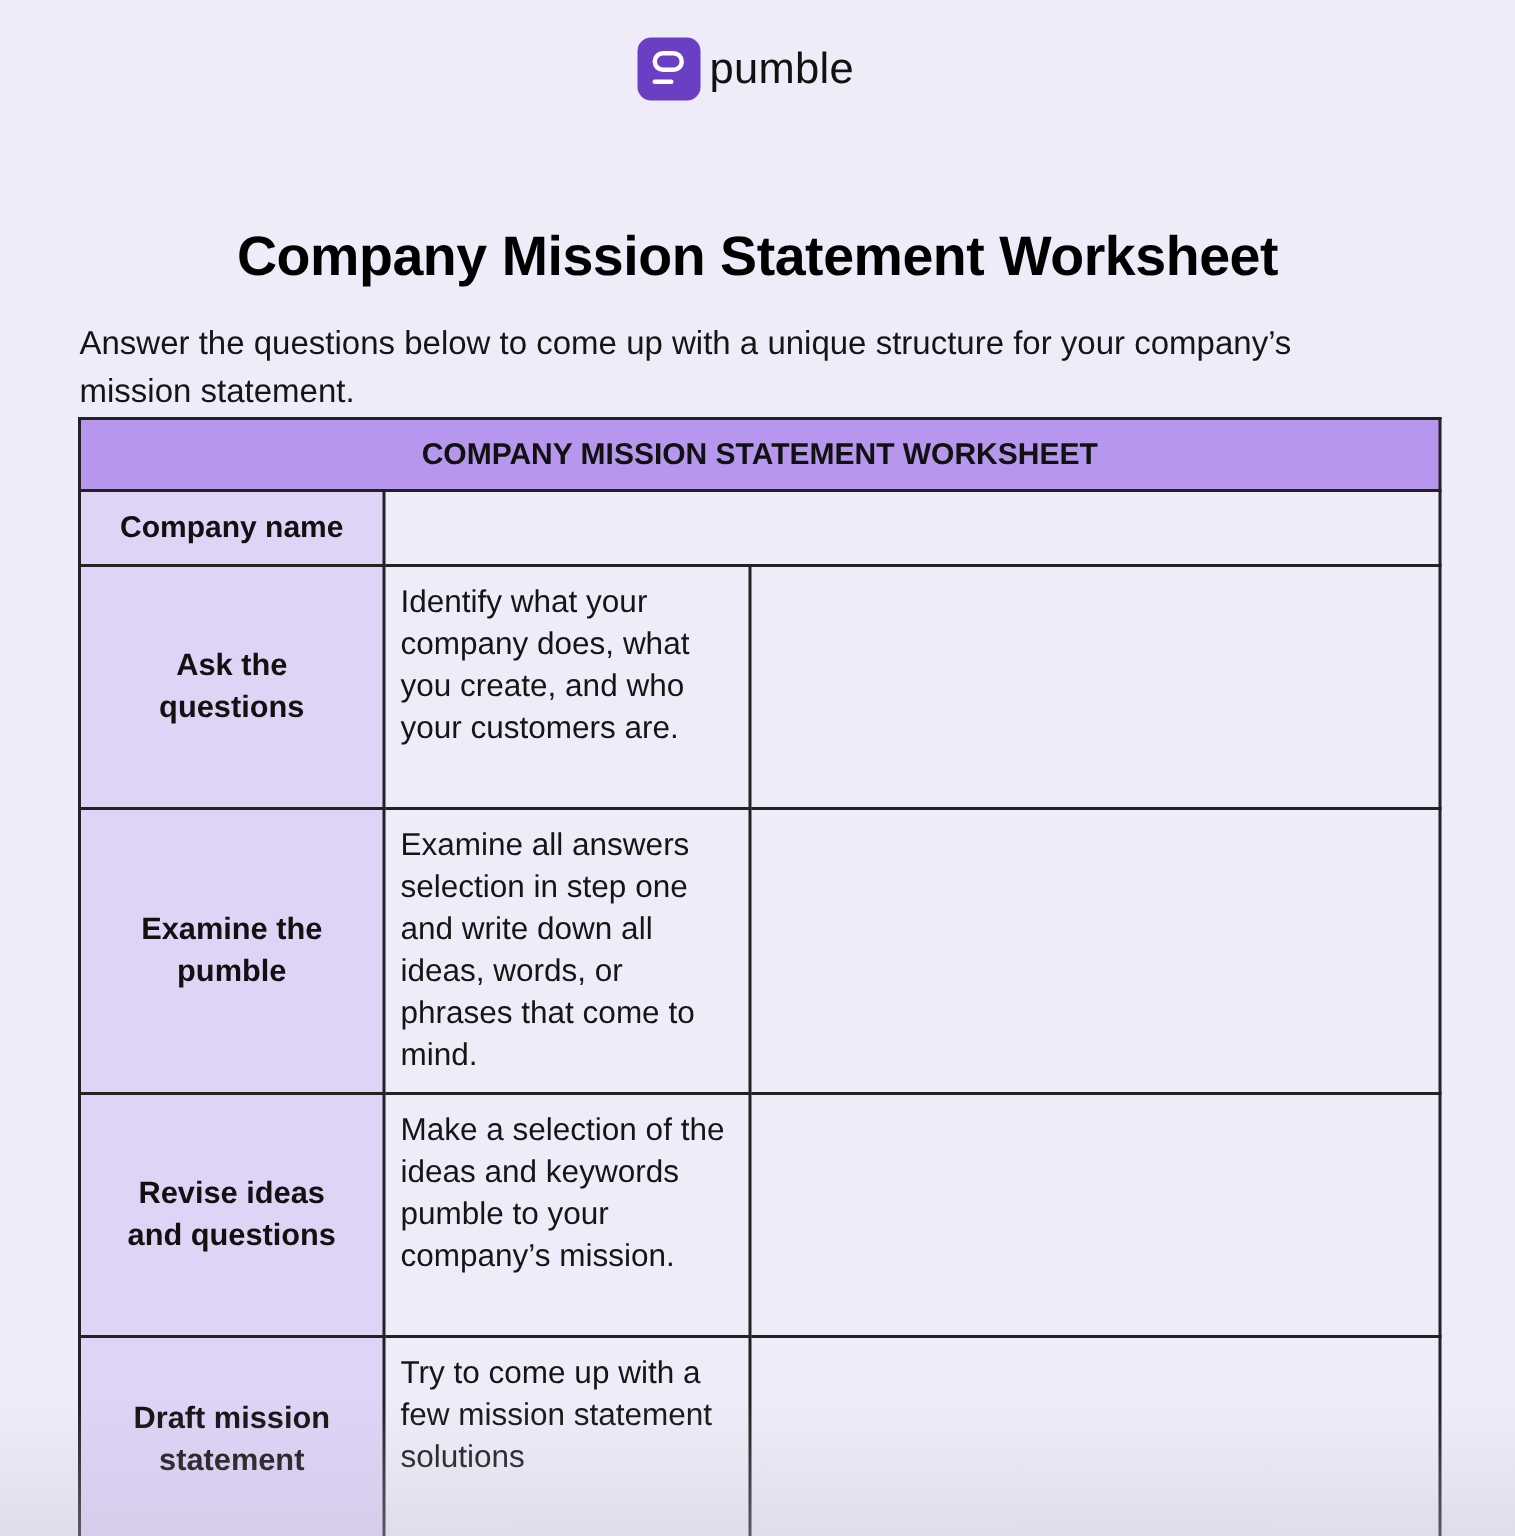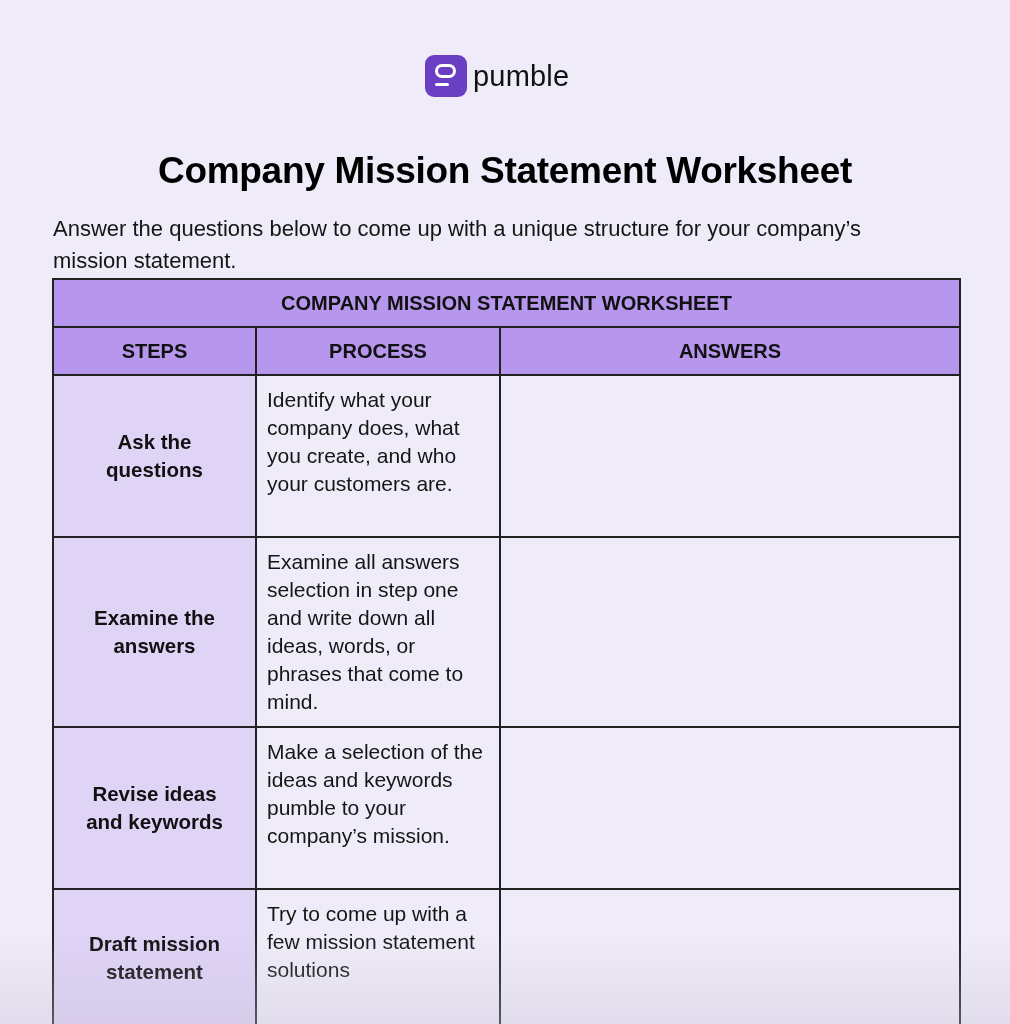--- a/index.html
+++ b/index.html
@@ -5,21 +5,21 @@
   html, body { margin: 0; padding: 0; }
   body {
     width: 1010px; height: 1024px; overflow: hidden;
     background: #efebf8;
     font-family: "Liberation Sans", sans-serif;
     color: #111;
     position: relative;
   }
   .logo {
     position: absolute; left: 425px; top: 25px;
-    display: flex; align-items: center; margin-top: 30px;
+    display: flex; align-items: center;
   }
   .logo-mark {
     width: 42px; height: 42px; border-radius: 9px;
     background: #6b3fc4; position: relative;
   }
   .logo-mark .bubble {
     position: absolute; left: 10px; top: 9px; width: 21px; height: 14px;
     border: 3px solid #fff; border-radius: 9px; box-sizing: border-box;
   }
   .logo-mark .bar {
@@ -92,37 +92,36 @@
 <table>
   <colgroup>
     <col style="width:203px">
     <col style="width:244px">
     <col style="width:460px">
   </colgroup>
   <tbody>
       <tr>
     <th colspan="3" class="head-main">COMPANY MISSION STATEMENT WORKSHEET</th>
   </tr>
-  <tr>
-    <th class="col-head">STEPS</th>
-    <th class="col-head">PROCESS</th>
-    <th class="col-head">ANSWERS</th>
+  <tr style="height:50px">
+    <td class="label-cell">Company name</td>
+    <td colspan="2" class="blank-cell"></td>
   </tr>
   <tr style="height:162px">
     <td class="step-cell">Ask the questions</td>
     <td class="process-cell">Identify what your company does, what you create, and who your customers are.</td>
     <td class="answer-cell"></td>
   </tr>
   <tr style="height:190px">
-    <td class="step-cell">Examine the answers</td>
+    <td class="step-cell">Examine the pumble</td>
     <td class="process-cell">Examine all answers selection in step one and write down all ideas, words, or phrases that come to mind.</td>
     <td class="answer-cell"></td>
   </tr>
   <tr style="height:162px">
-    <td class="step-cell">Revise ideas and keywords</td>
+    <td class="step-cell">Revise ideas and questions</td>
     <td class="process-cell">Make a selection of the ideas and keywords pumble to your company’s mission.</td>
     <td class="answer-cell"></td>
   </tr>
   <tr style="height:140px">
     <td class="step-cell" style="vertical-align:top;padding-top:40px">Draft mission statement</td>
     <td class="process-cell">Try to come up with a few mission statement solutions</td>
     <td class="answer-cell"></td>
   </tr>
 </tbody>
   </table>

